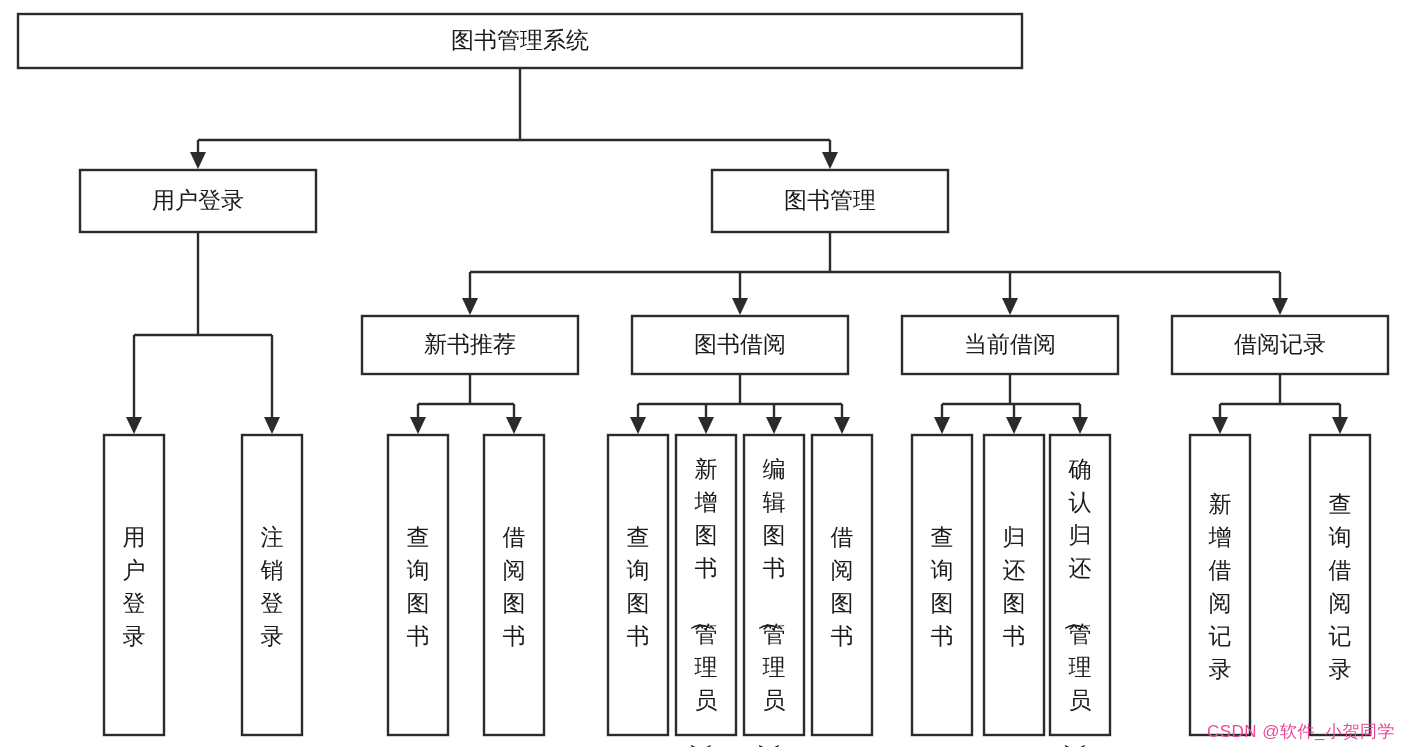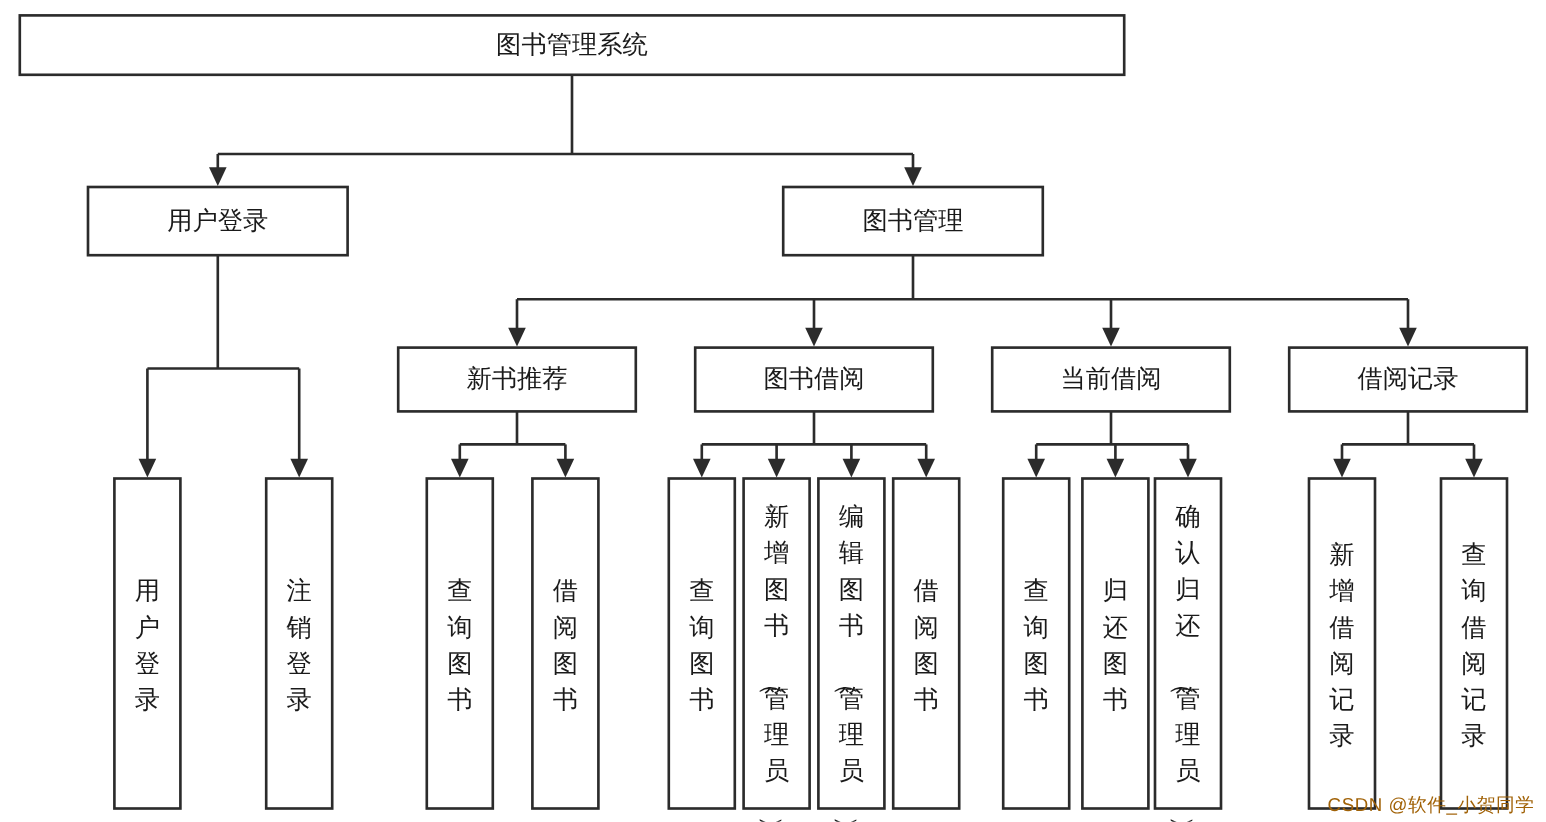--- a/index.html
+++ b/index.html
@@ -16,21 +16,21 @@
   }
   .leaf-label{
     font-family:"Liberation Sans","DejaVu Sans",sans-serif;
     font-size:23px;fill:#1a1a1a;text-anchor:middle;
   }
   .edge{stroke:#2b2b2b;stroke-width:2.4;fill:none;}
   .arrow-head{fill:#2b2b2b;stroke:none;}
   .watermark{
     position:absolute;right:10px;bottom:4px;
     font-family:"Liberation Sans","DejaVu Sans",sans-serif;
-    font-size:17px;color:#a16207;white-space:nowrap;letter-spacing:0.5px;
+    font-size:17px;color:#ec4899;white-space:nowrap;letter-spacing:0.5px;
     user-select:none;pointer-events:none;
   }
 </style>
 </head>
 <body>
 
 <svg id="diagram" viewBox="0 0 1405 747" xmlns="http://www.w3.org/2000/svg">
   <g id="edges">
       <path d="M520,68 L520,140" class="edge"></path>
       <path d="M198,140 L830,140" class="edge"></path>

